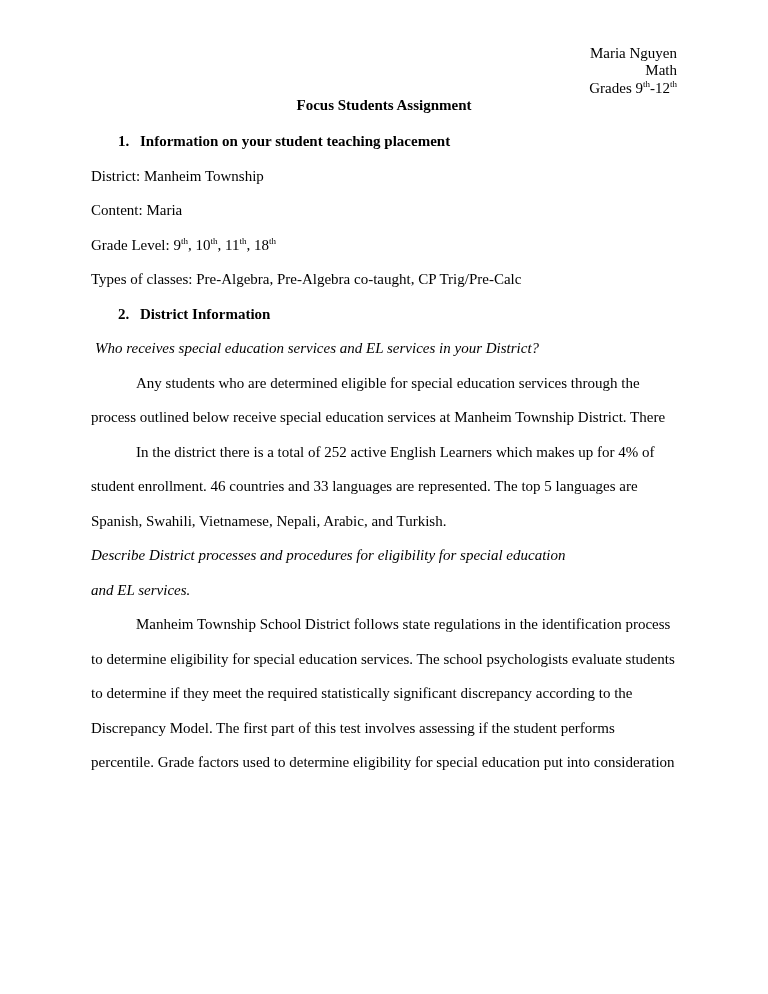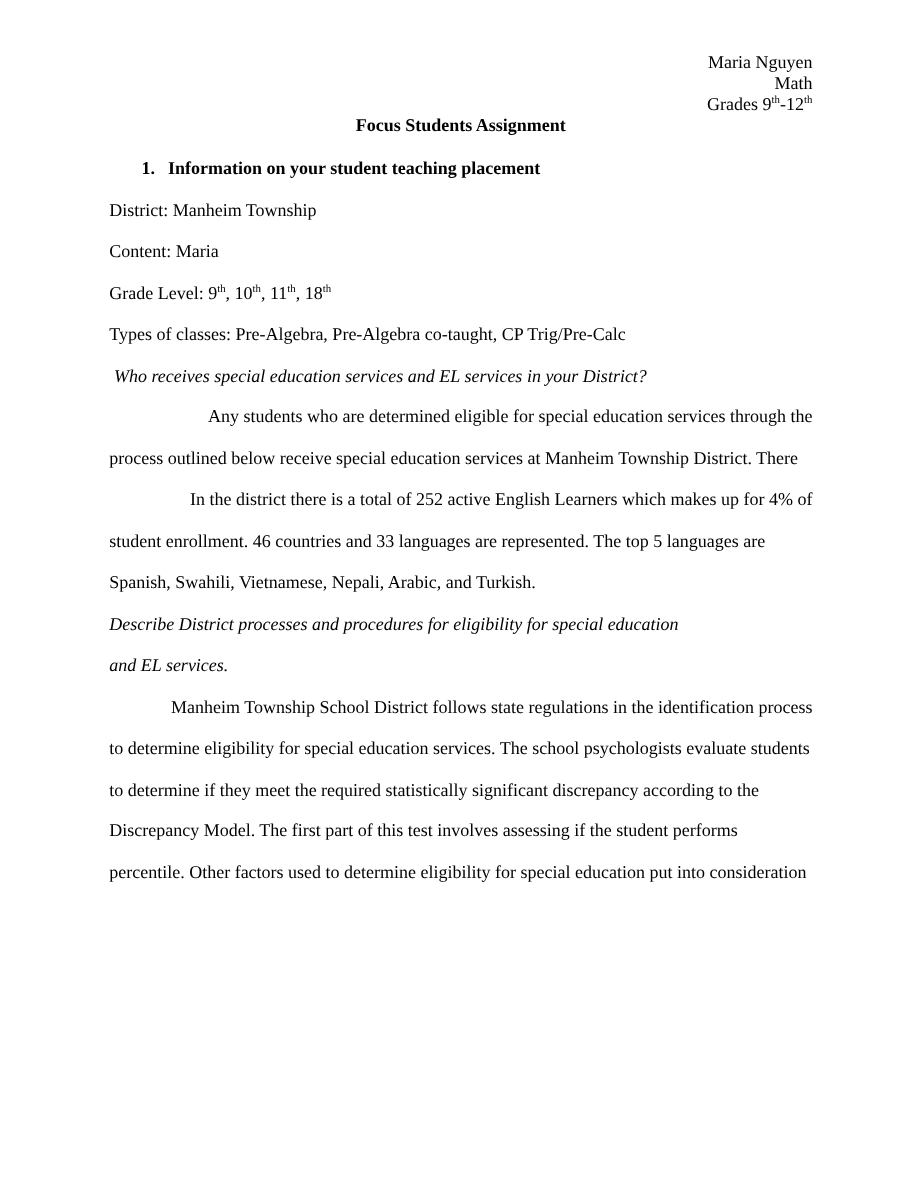--- a/index.html
+++ b/index.html
@@ -14,21 +14,21 @@
     font-size: 15px;
     box-sizing: border-box;
     padding: 45px 91px 0 91px;
     overflow: hidden;
     border-radius: 24px;
   }
   .hdr { text-align: right; line-height: 17.25px; }
   .title { text-align: center; font-weight: bold; line-height: 17.25px; }
   .bodyflow { line-height: 34.5px; margin-top: 10px; }
   .line { white-space: nowrap; }
-  .indent { padding-left: 45px; text-align: right; }
+  .indent { padding-left: 45px; }
   .qpad { padding-left: 4px; }
   .it { font-style: italic; }
   .heading { font-weight: bold; }
   .h-num { display: inline-block; margin-left: 27px; min-width: 22px; }
   sup { font-size: 9px; line-height: 0; vertical-align: super; }
 </style>
 </head>
 <body>
 
 <div class="page">
@@ -43,34 +43,35 @@
 
   <div class="bodyflow">
 
     <div class="line heading"><span class="h-num">1.</span><span>Information on your student teaching placement</span></div>
 
     <div class="line">District: Manheim Township</div>
     <div class="line">Content: Maria</div>
     <div class="line"><span>Grade Level: 9</span><sup>th</sup><span>, 10</span><sup>th</sup><span>, 11</span><sup>th</sup><span>, 18</span><sup>th</sup></div>
     <div class="line">Types of classes: Pre-Algebra, Pre-Algebra co-taught, CP Trig/Pre-Calc</div>
 
+    <div class="line heading"><span class="h-num">2.</span><span>District Information</span></div>
 
     <div class="line it qpad">Who receives special education services and EL services in your District?</div>
 
     <div class="line indent">Any students who are determined eligible for special education services through the</div>
     <div class="line">process outlined below receive special education services at Manheim Township District. There</div>
 
     <div class="line indent">In the district there is a total of 252 active English Learners which makes up for 4% of</div>
     <div class="line">student enrollment. 46 countries and 33 languages are represented. The top 5 languages are</div>
     <div class="line">Spanish, Swahili, Vietnamese, Nepali, Arabic, and Turkish.</div>
 
     <div class="line it">Describe District processes and procedures for eligibility for special education</div>
     <div class="line it">and EL services.</div>
 
     <div class="line indent">Manheim Township School District follows state regulations in the identification process</div>
     <div class="line">to determine eligibility for special education services. The school psychologists evaluate students</div>
     <div class="line">to determine if they meet the required statistically significant discrepancy according to the</div>
     <div class="line">Discrepancy Model. The first part of this test involves assessing if the student performs</div>
-    <div class="line">percentile. Other factors used to determine eligibility for special education put into consideration</div>
+    <div class="line">percentile. Grade factors used to determine eligibility for special education put into consideration</div>
 
   </div>
 
 </div>
 
 </body></html>

